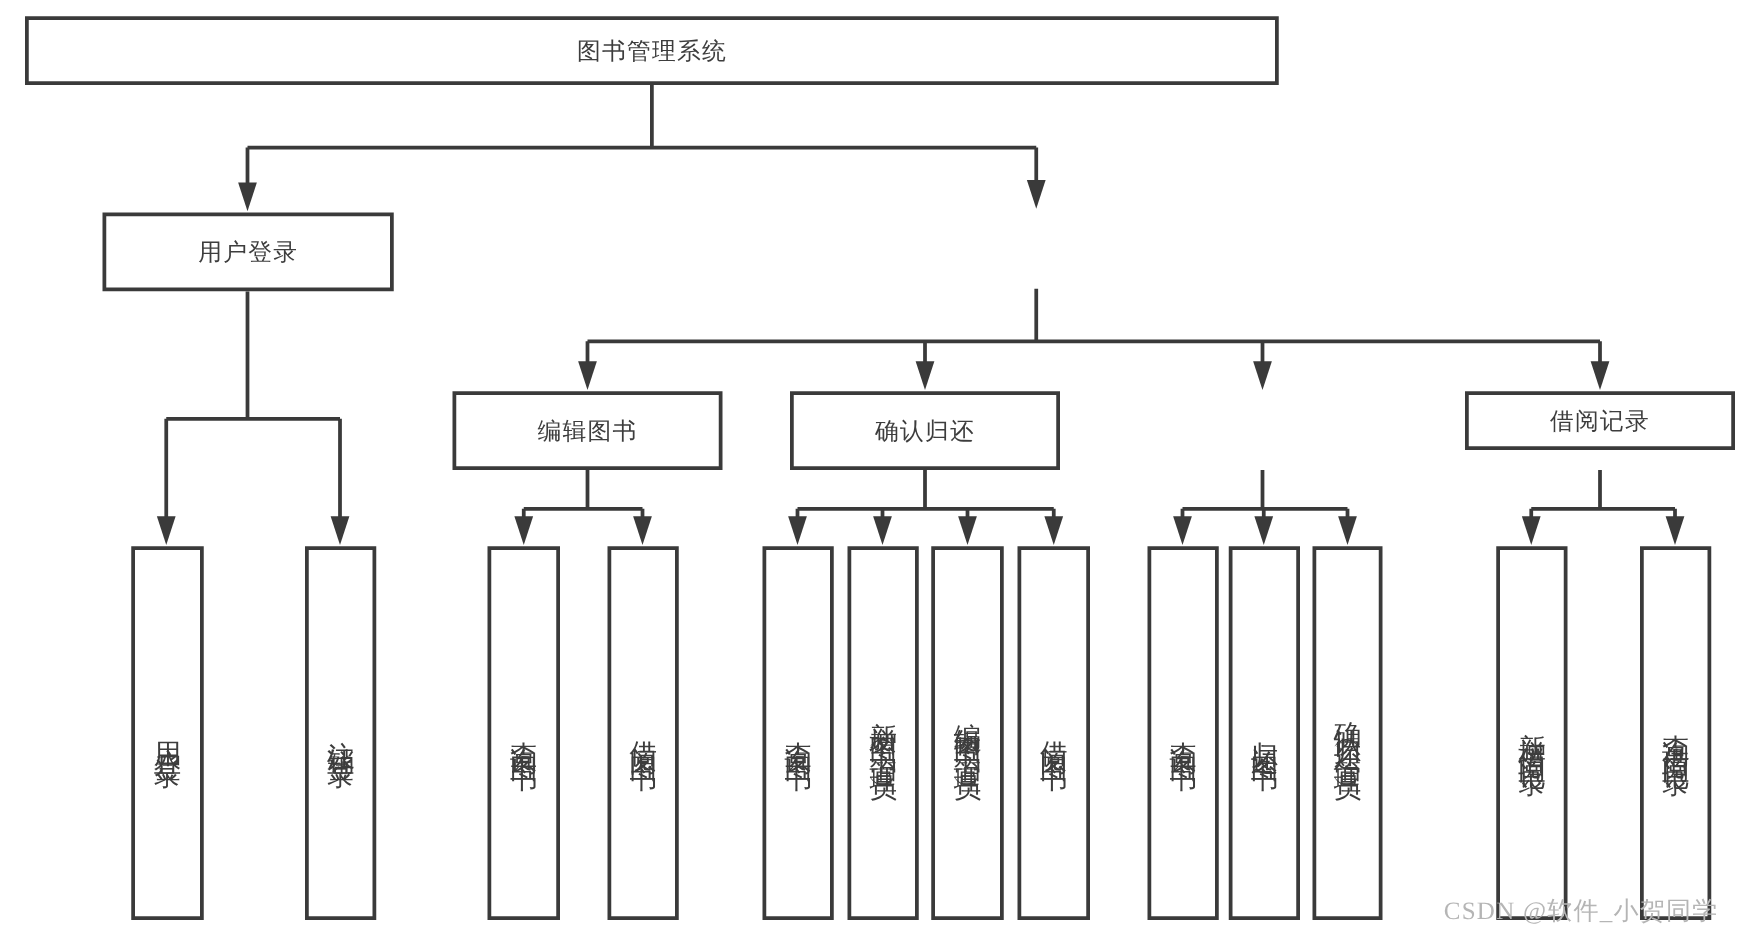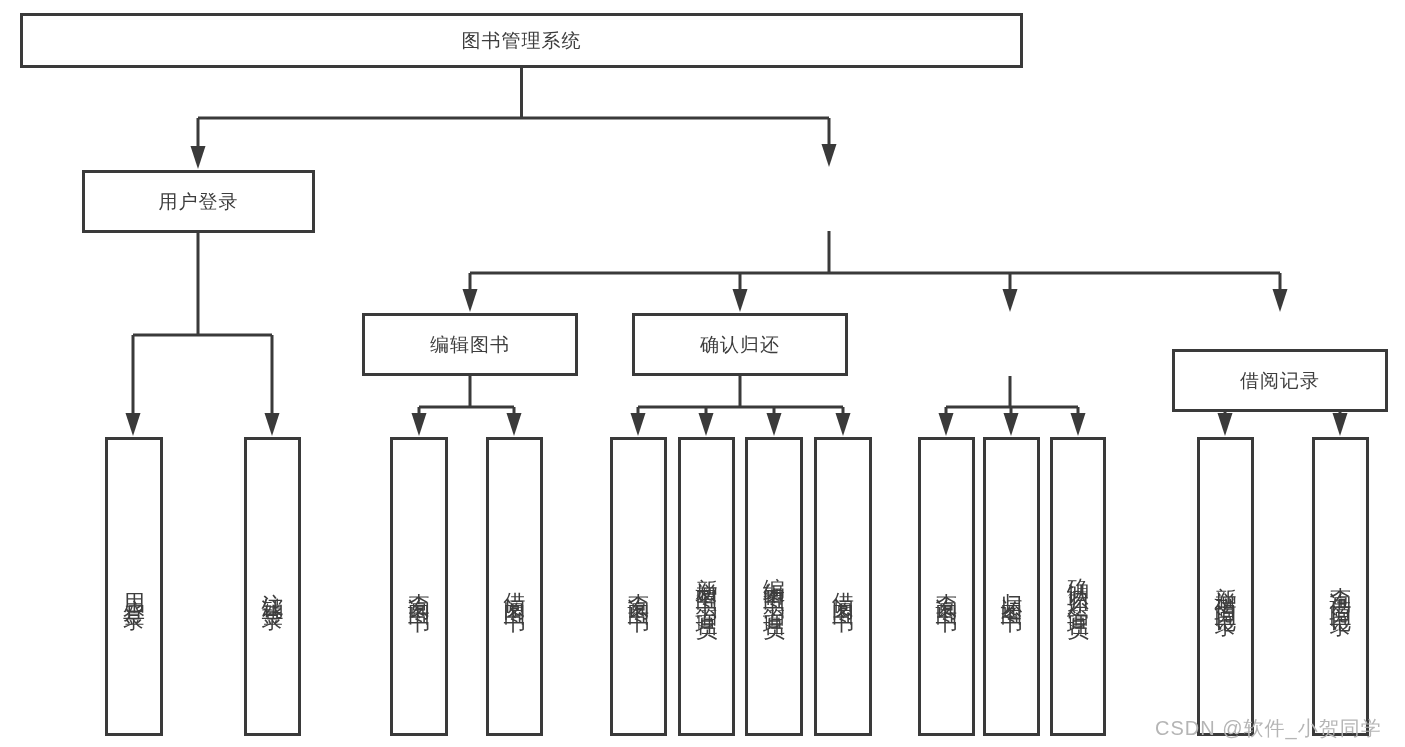--- a/index.html
+++ b/index.html
@@ -35,20 +35,21 @@
     line-height:1;
   }
   .watermark{
     position:absolute;
     left:1155px;
     top:715px;
     color:#b5b5b5;
     font-size:20px;
     letter-spacing:1px;
     white-space:nowrap;
+    font-family:Liberation Serif, serif;
   }
 </style>
 </head>
 <body>
 
 <div class="canvas">
 
   <svg class="connectors" width="1405" height="747" viewBox="0 0 1405 747">
     <g stroke="#3a3a3a" stroke-width="3" fill="none">
 
@@ -88,21 +89,21 @@
       <polygon points="1332.5,413 1347.5,413 1340,436"></polygon>
     </g>
   </svg>
 
   <div class="node h" style="left:20px;top:13px;width:1003px;height:55px;">图书管理系统</div>
 
   <div class="node h" style="left:82px;top:170px;width:233px;height:63px;">用户登录</div>
 
   <div class="node h" style="left:362px;top:313px;width:216px;height:63px;">编辑图书</div>
   <div class="node h" style="left:632px;top:313px;width:216px;height:63px;">确认归还</div>
-  <div class="node h" style="left:1172px;top:313px;width:216px;height:63px;margin-top:36px;">借阅记录</div>
+  <div class="node h" style="left:1172px;top:313px;width:216px;height:47px;">借阅记录</div>
 
   <div class="node v" style="left:105px;top:437px;width:58px;height:299px;">用户登录</div>
   <div class="node v" style="left:244px;top:437px;width:57px;height:299px;">注销登录</div>
 
   <div class="node v" style="left:390px;top:437px;width:58px;height:299px;">查询图书</div>
   <div class="node v" style="left:486px;top:437px;width:57px;height:299px;">借阅图书</div>
 
   <div class="node v" style="left:610px;top:437px;width:57px;height:299px;">查询图书</div>
   <div class="node v" style="left:678px;top:437px;width:57px;height:299px;">新增图书（管理员）</div>
   <div class="node v" style="left:745px;top:437px;width:58px;height:299px;">编辑图书（管理员）</div>

